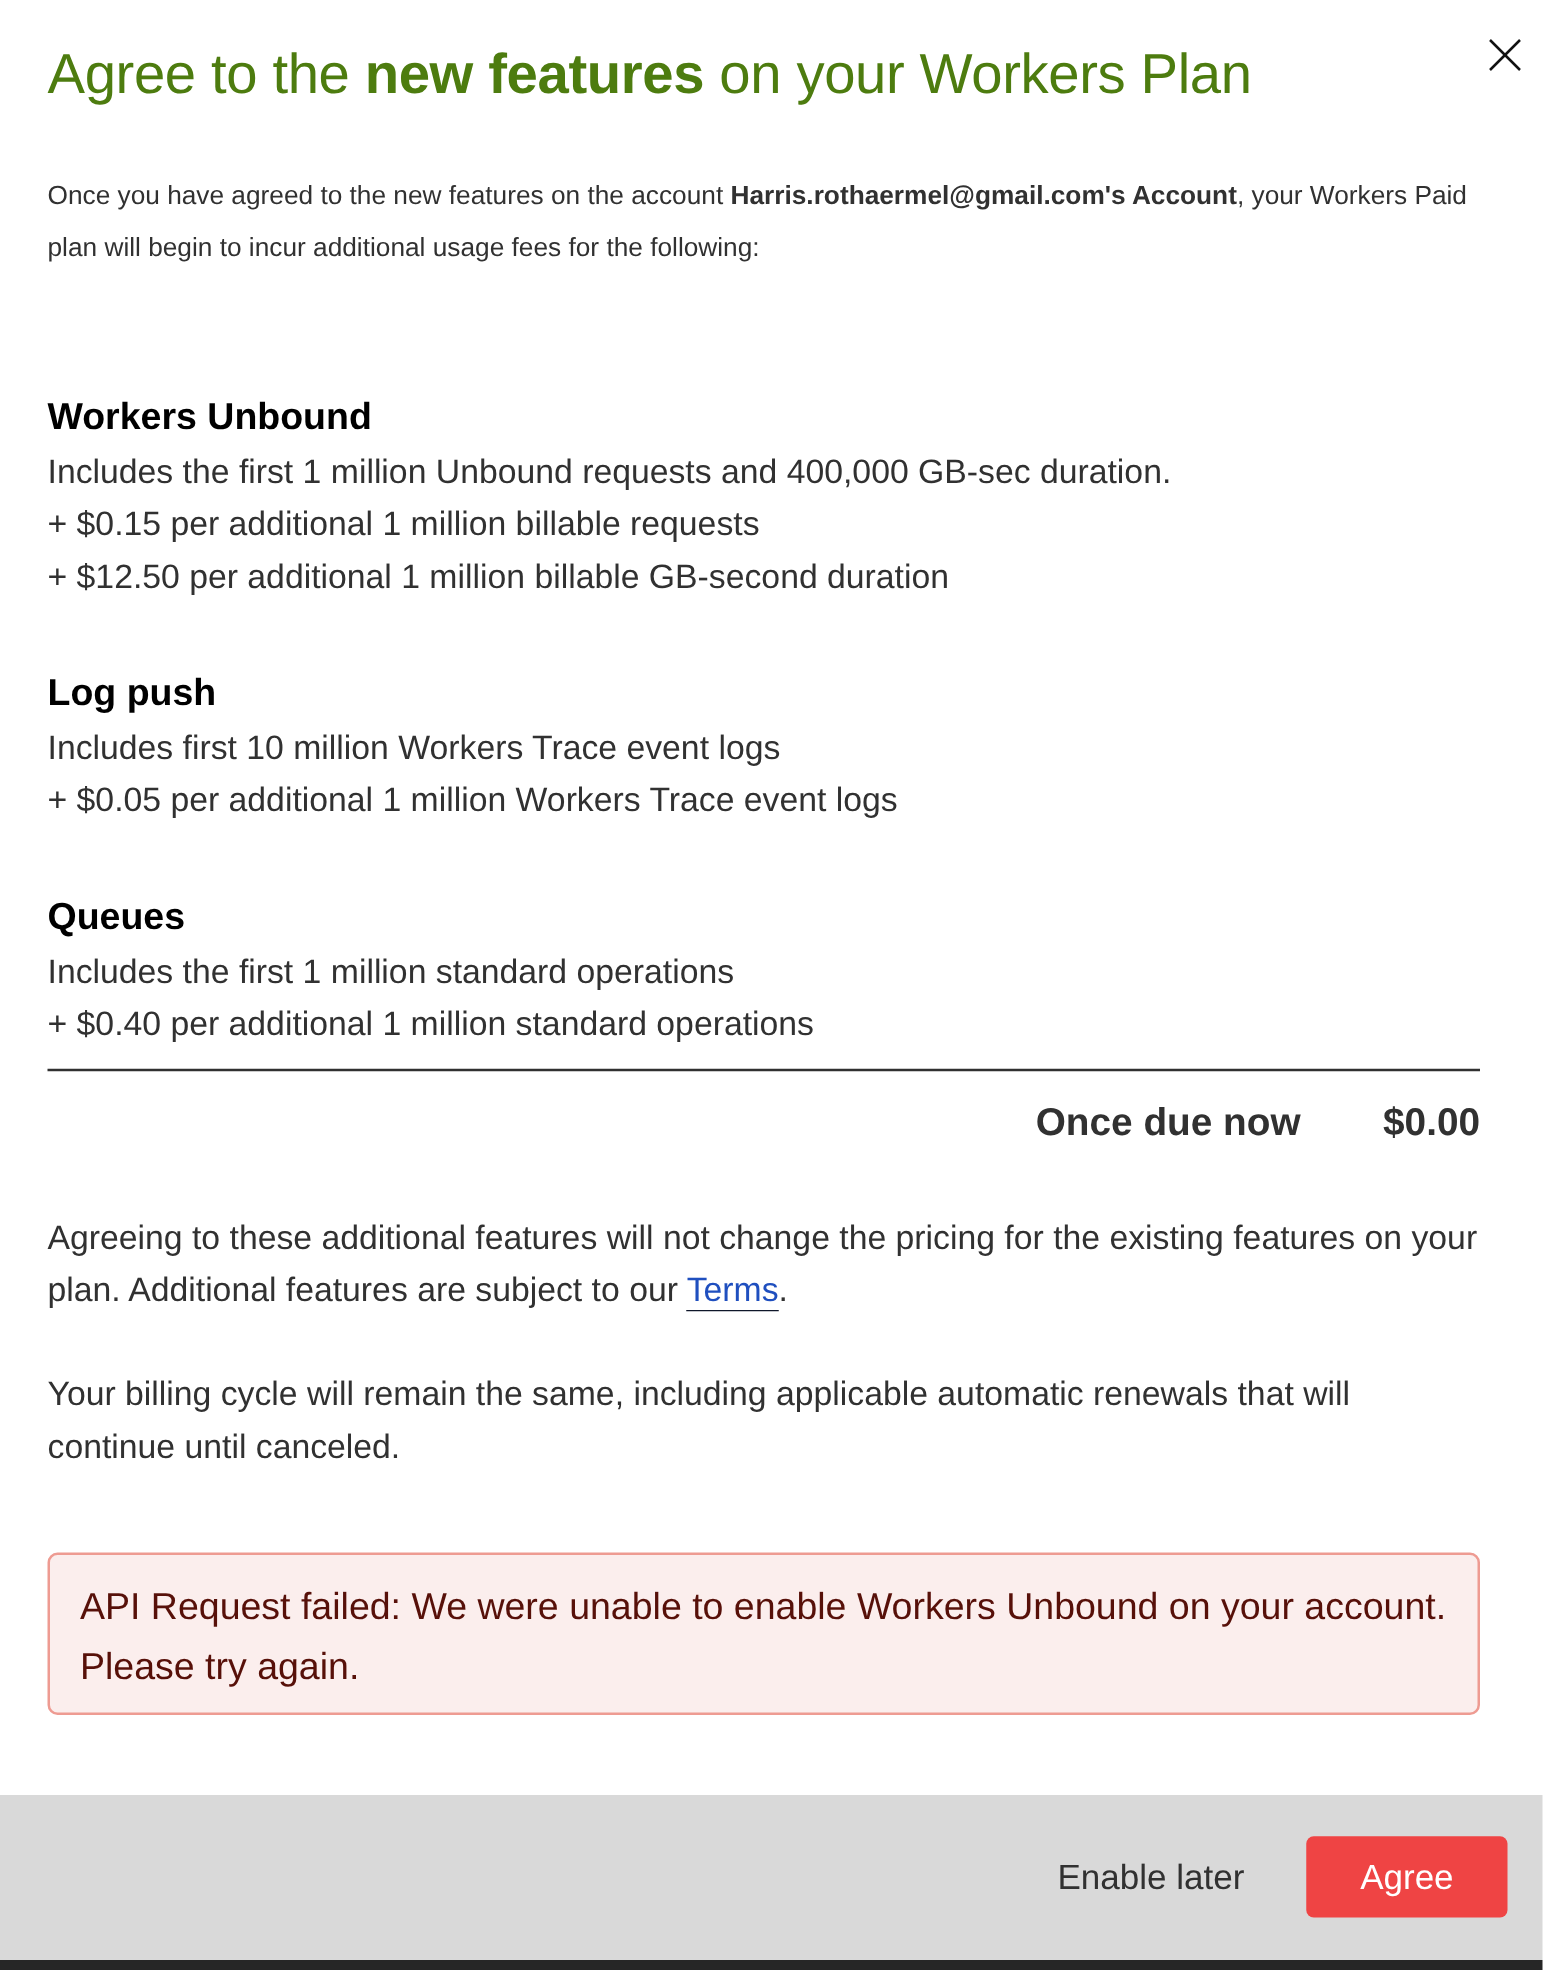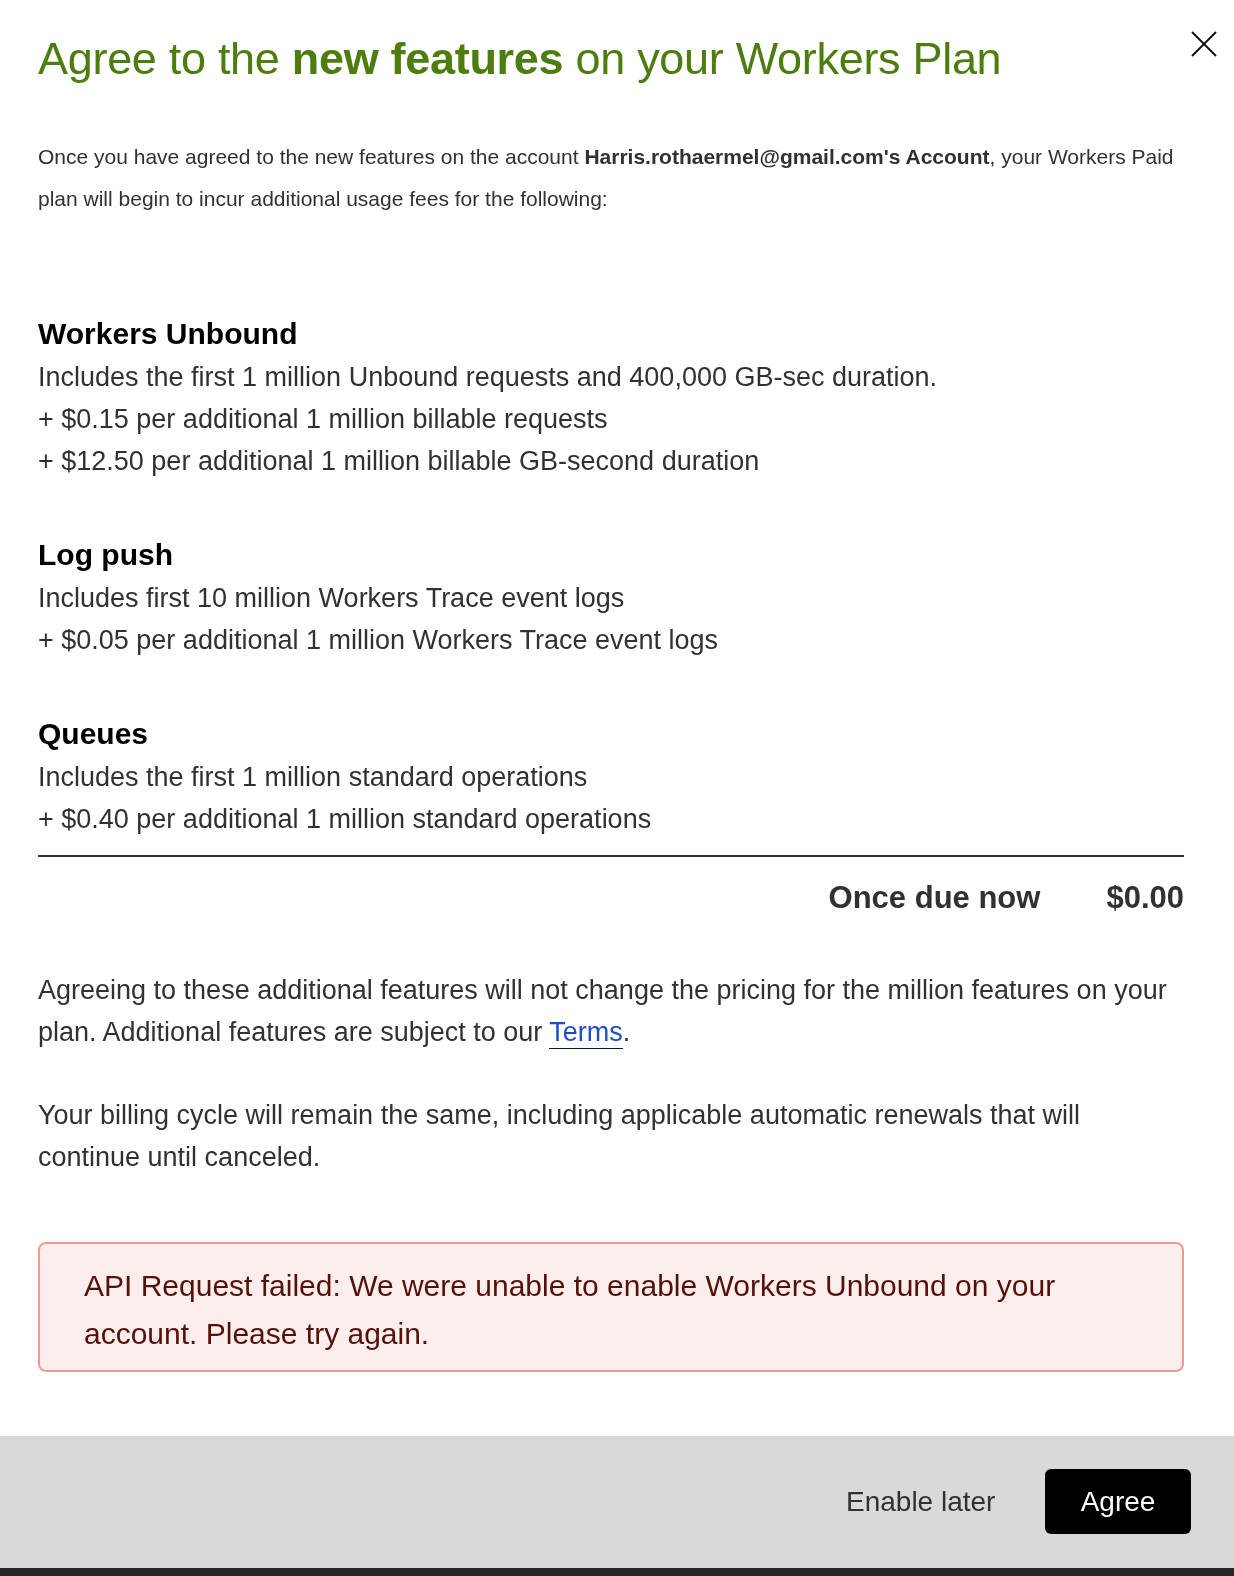--- a/index.html
+++ b/index.html
@@ -111,21 +111,21 @@
     .error-box {
       position: absolute;
       left: 38px;
       top: 1242px;
       width: 1146px;
       height: 130px;
       box-sizing: border-box;
       background: #fbeeed;
       border: 2px solid #ee9b92;
       border-radius: 8px;
-      padding: 18px 44px;
+      padding: 18px 24px;
       font-size: 30px;
       line-height: 48px;
       color: #571009;
     }
     .footer {
       position: absolute;
       left: 0;
       top: 1436px;
       width: 1234px;
       height: 132px;
@@ -150,23 +150,23 @@
       font-family: "Liberation Sans", "DejaVu Sans", sans-serif;
       font-size: 28px;
       color: #313131;
       line-height: 48px;
       cursor: pointer;
     }
     .btn-agree {
       position: absolute;
       left: 1045px;
       top: 1469px;
-      width: 146px;
+      width: 161px;
       height: 65px;
-      background: #000000;
+      background: #ef4444;
       border: none;
       border-radius: 6px;
       font-family: "Liberation Sans", "DejaVu Sans", sans-serif;
       font-size: 28px;
       color: #ffffff;
       cursor: pointer;
     }
   </style>
 </head>
 <body>
@@ -205,21 +205,21 @@
     <p>+ $0.40 per additional 1 million standard operations</p>
   </div>
 
   <div class="divider"></div>
 
   <div class="total-row">
     <span>Once due now</span>
     <span class="amount">$0.00</span>
   </div>
 
-  <p class="para" style="top:969px;"><span>Agreeing to these additional features will not change the pricing for the million features on your plan. Additional features are subject to our </span><a href="#">Terms</a><span>.</span></p>
+  <p class="para" style="top:969px;"><span>Agreeing to these additional features will not change the pricing for the existing features on your plan. Additional features are subject to our </span><a href="#">Terms</a><span>.</span></p>
 
   <p class="para" style="top:1094px;">Your billing cycle will remain the same, including applicable automatic renewals that will continue until canceled.</p>
 
   <div class="error-box">
     <span>API Request failed: We were unable to enable Workers Unbound on your account. Please try again.</span>
   </div>
 
   <div class="footer"></div>
   <div class="footer-bottom"></div>
 

